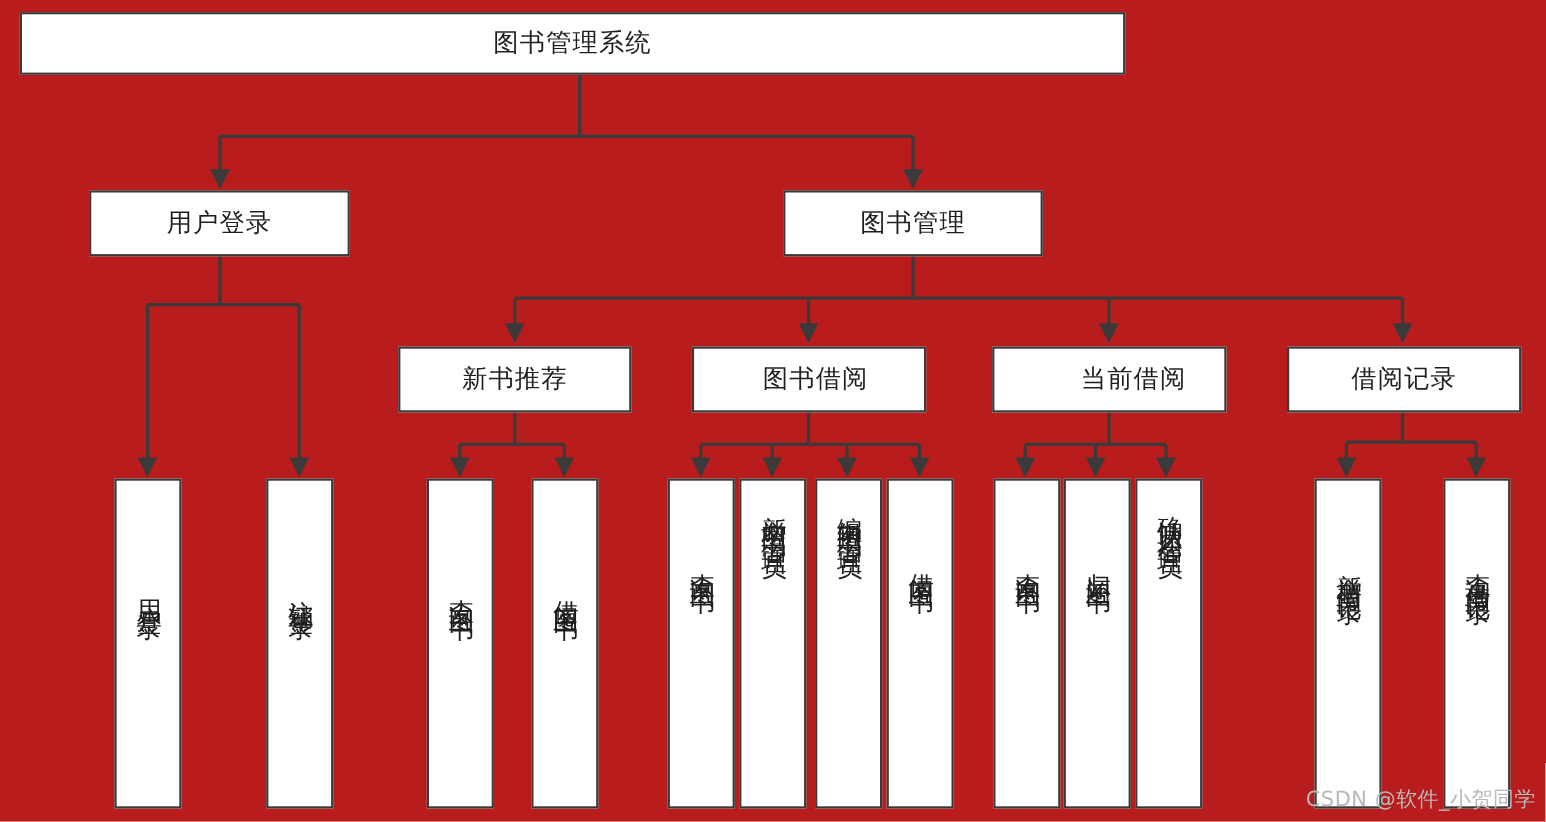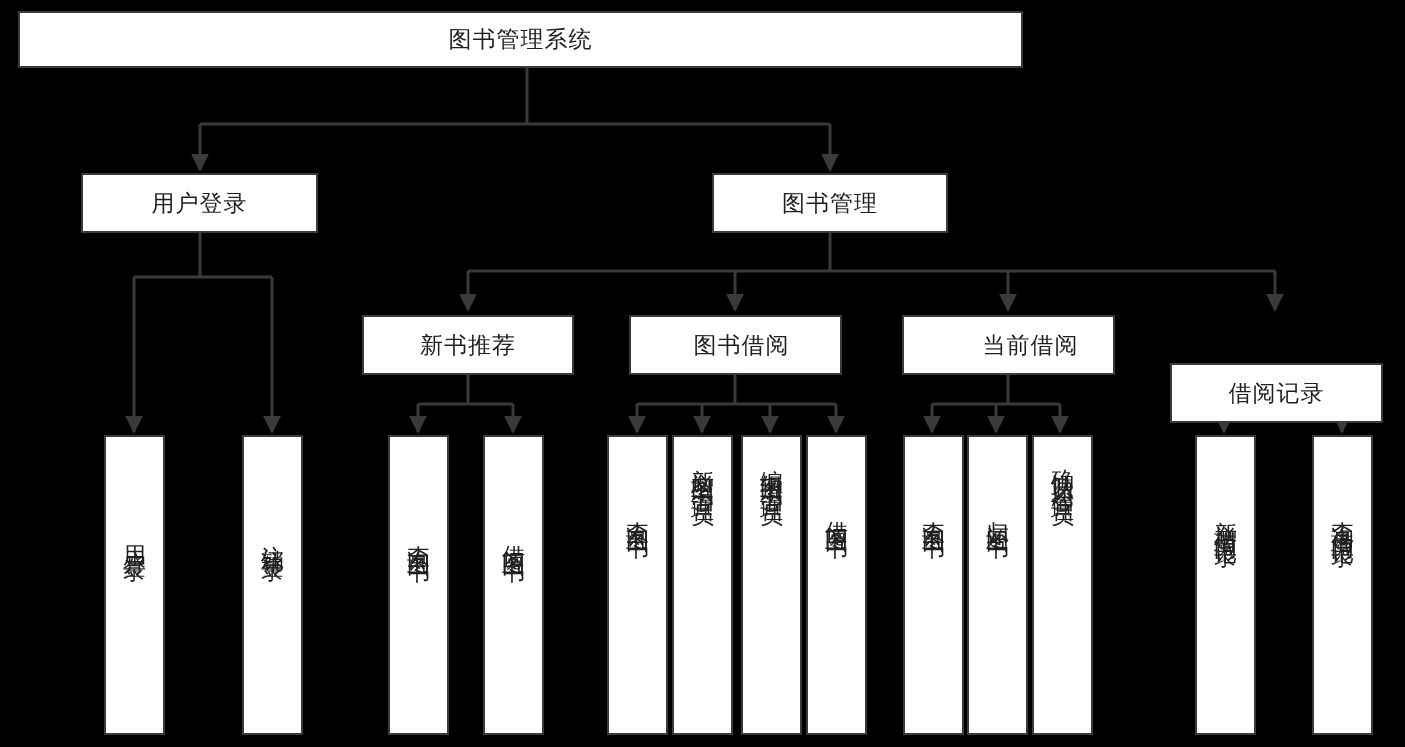--- a/index.html
+++ b/index.html
@@ -4,21 +4,21 @@
 <style>
   html, body {
     margin: 0;
     padding: 0;
     background: #ffffff;
   }
   #canvas {
     position: relative;
     width: 1405px;
     height: 747px;
-    background: #000000;
+    background: #b91c1c;
     font-family: "DejaVu Sans", "Liberation Sans", sans-serif;
     overflow: hidden;
   }
   #edges {
     position: absolute;
     left: 0;
     top: 0;
     width: 1405px;
     height: 747px;
   }
@@ -143,21 +143,21 @@
 
   <div class="node" style="left:712px; top:173px; width:236px; height:60px;">
     <span class="node-label">图书管理</span>
   </div>
   <div class="node" style="left:629px; top:315px; width:213px; height:60px;padding-left:12px;">
     <span class="node-label">图书借阅</span>
   </div>
   <div class="node" style="left:902px; top:315px; width:213px; height:60px;padding-left:44px;">
     <span class="node-label">当前借阅</span>
   </div>
-  <div class="node" style="left:1170px; top:315px; width:213px; height:60px;margin-top:48px;">
+  <div class="node" style="left:1170px; top:315px; width:213px; height:60px;">
     <span class="node-label">借阅记录</span>
   </div>
 
   <div class="node vertical mid" style="left:104px; top:435px; width:61px; height:300px;">
     <span class="node-label">用户登录</span>
   </div>
   <div class="node vertical mid" style="left:242px; top:435px; width:61px; height:300px;">
     <span class="node-label">注销登录</span>
   </div>
 
@@ -191,14 +191,15 @@
     <span class="node-label">确认归还（管理员）</span>
   </div>
 
   <div class="node vertical mid2" style="left:1195px; top:435px; width:61px; height:300px;">
     <span class="node-label">新增借阅记录</span>
   </div>
   <div class="node vertical mid2" style="left:1312px; top:435px; width:61px; height:300px;">
     <span class="node-label">查询借阅记录</span>
   </div>
 
+  <div id="watermark">CSDN @软件_小贺同学</div>
 
 </div>
 
 </body></html>

